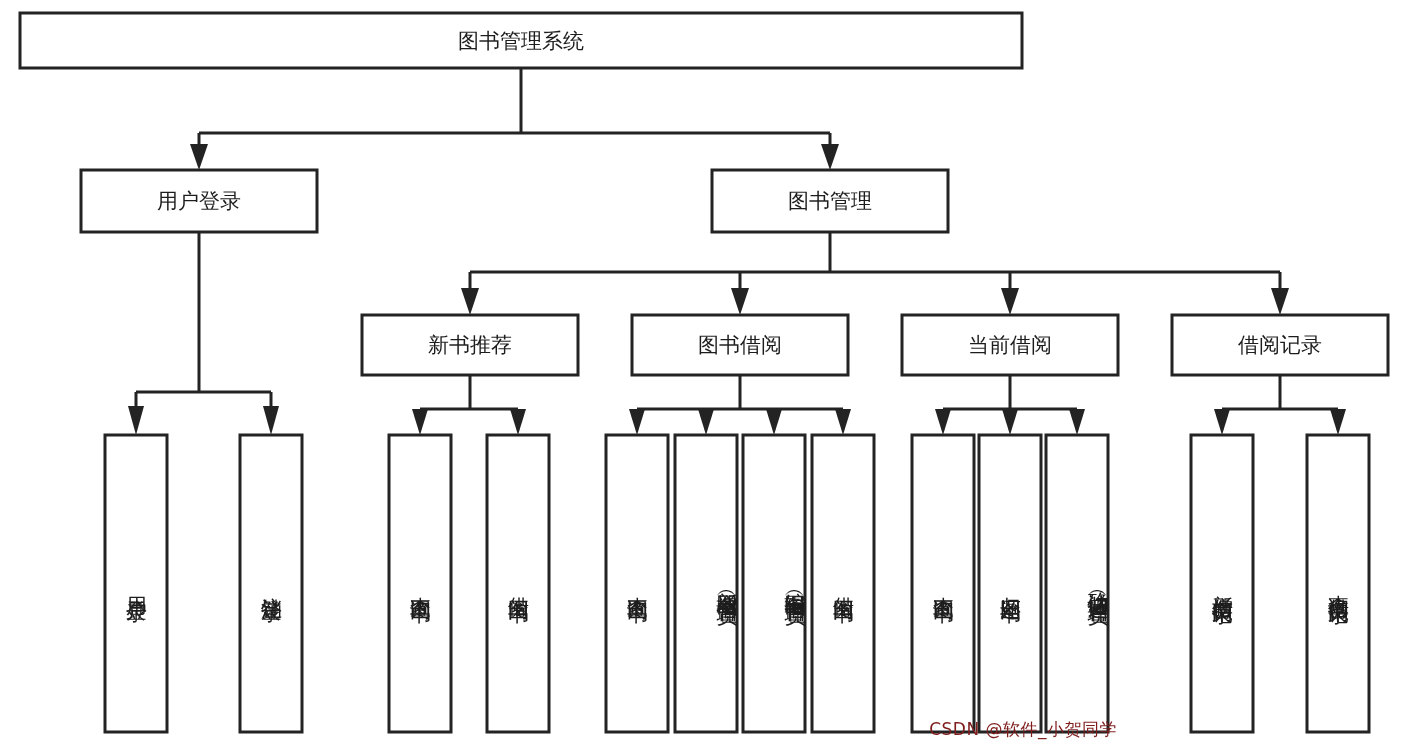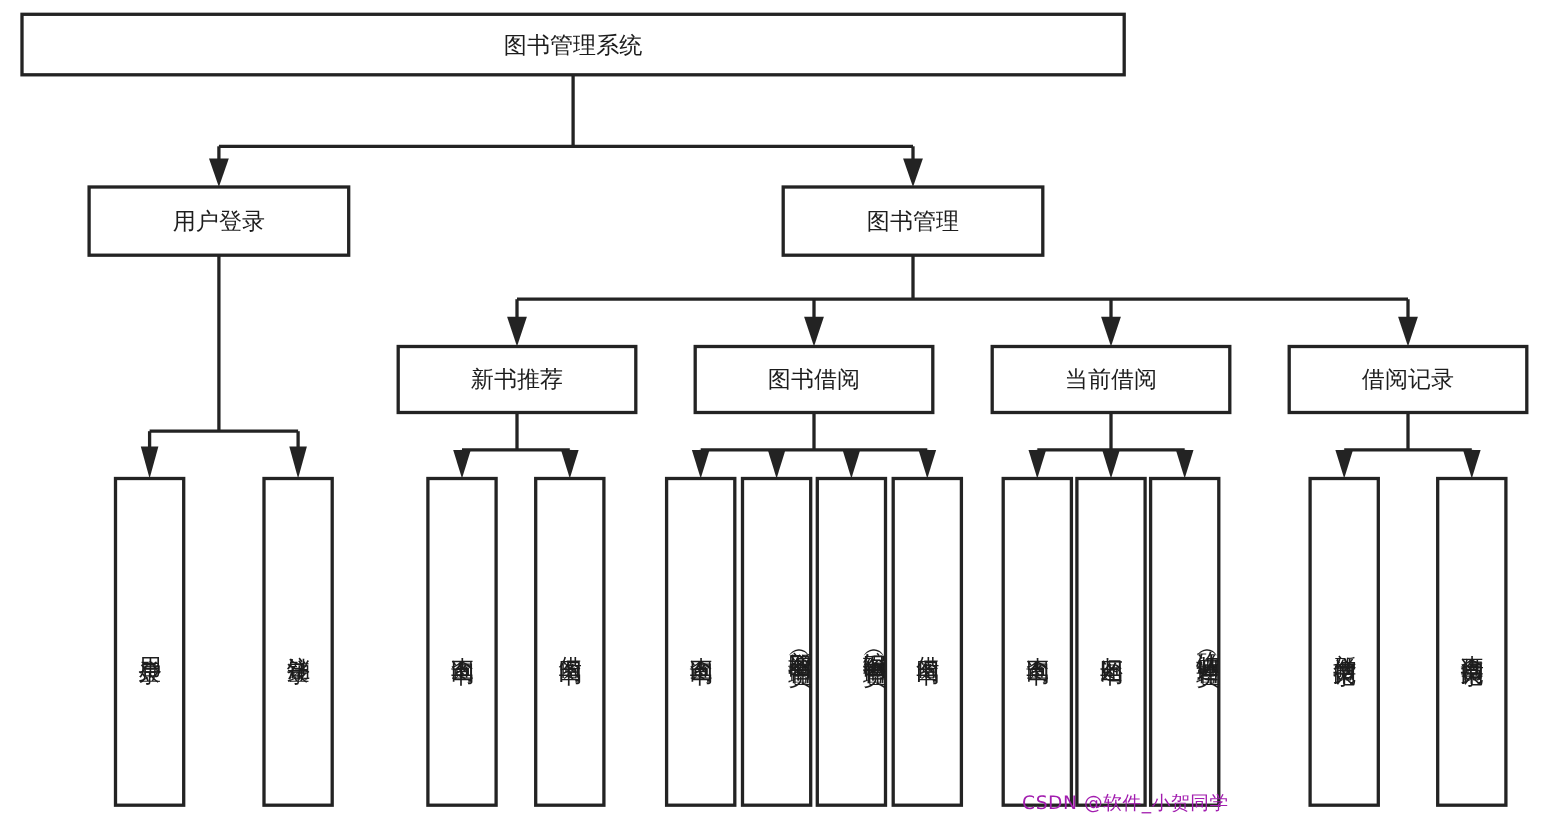--- a/index.html
+++ b/index.html
@@ -65,21 +65,21 @@
     text-align: center;
     white-space: nowrap;
     pointer-events: none;
   }
   #watermark {
     position: absolute;
     right: 8px;
     bottom: 6px;
     font-family: "DejaVu Sans", "Liberation Sans", sans-serif;
     font-size: 17px;
-    color: #a21caf;
+    color: #7f1d1d;
     letter-spacing: 0.5px;
     user-select: none;
   }
 </style>
 </head>
 <body>
 
 <div id="diagram-root">
 
   <svg id="tree-svg" viewBox="0 0 1405 747">

